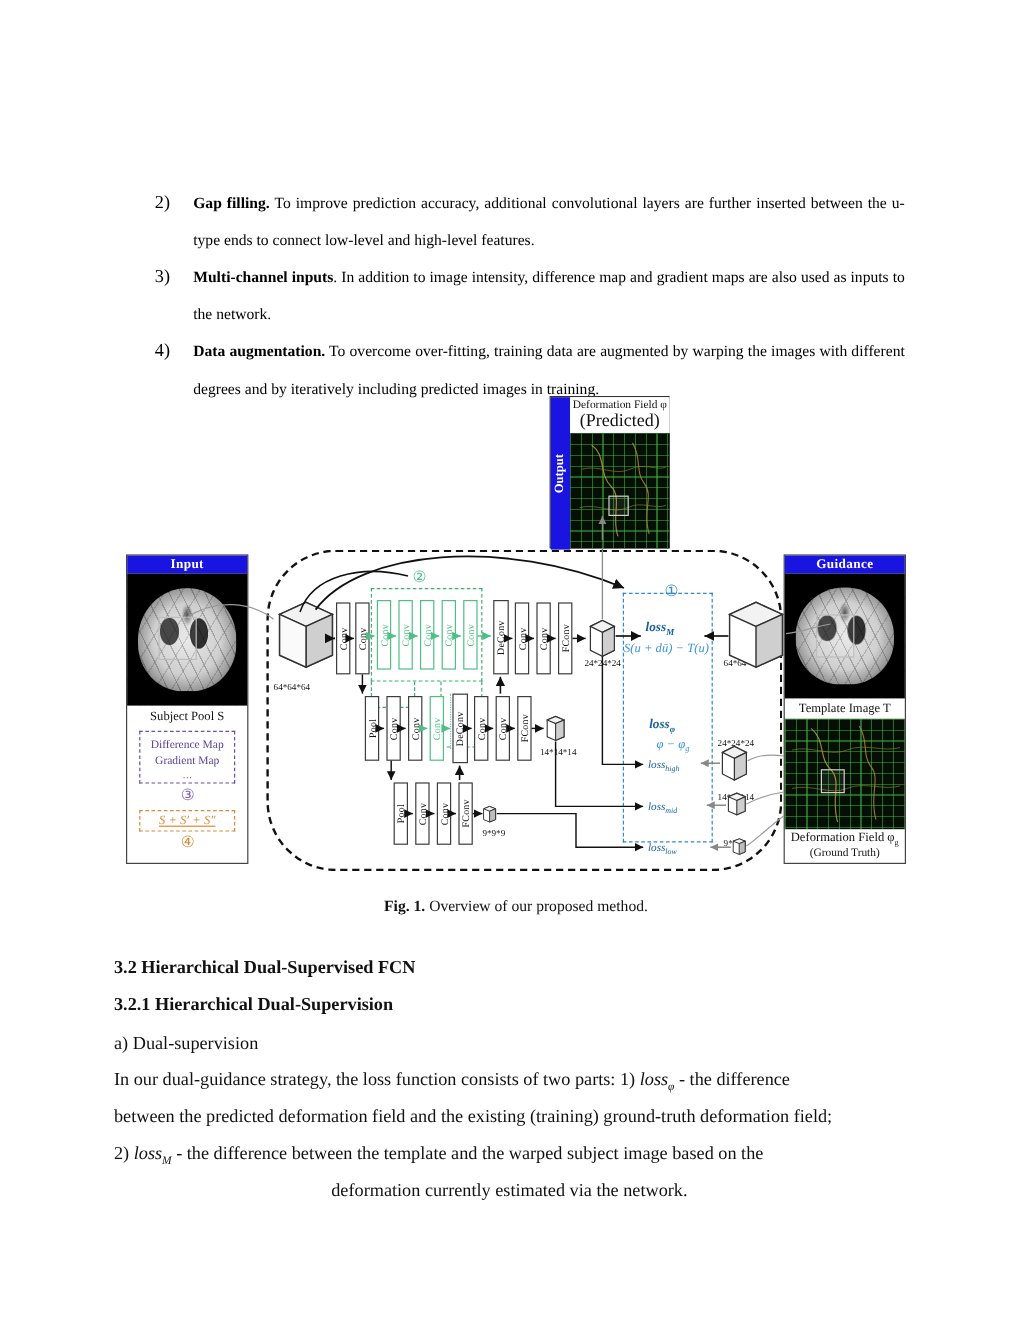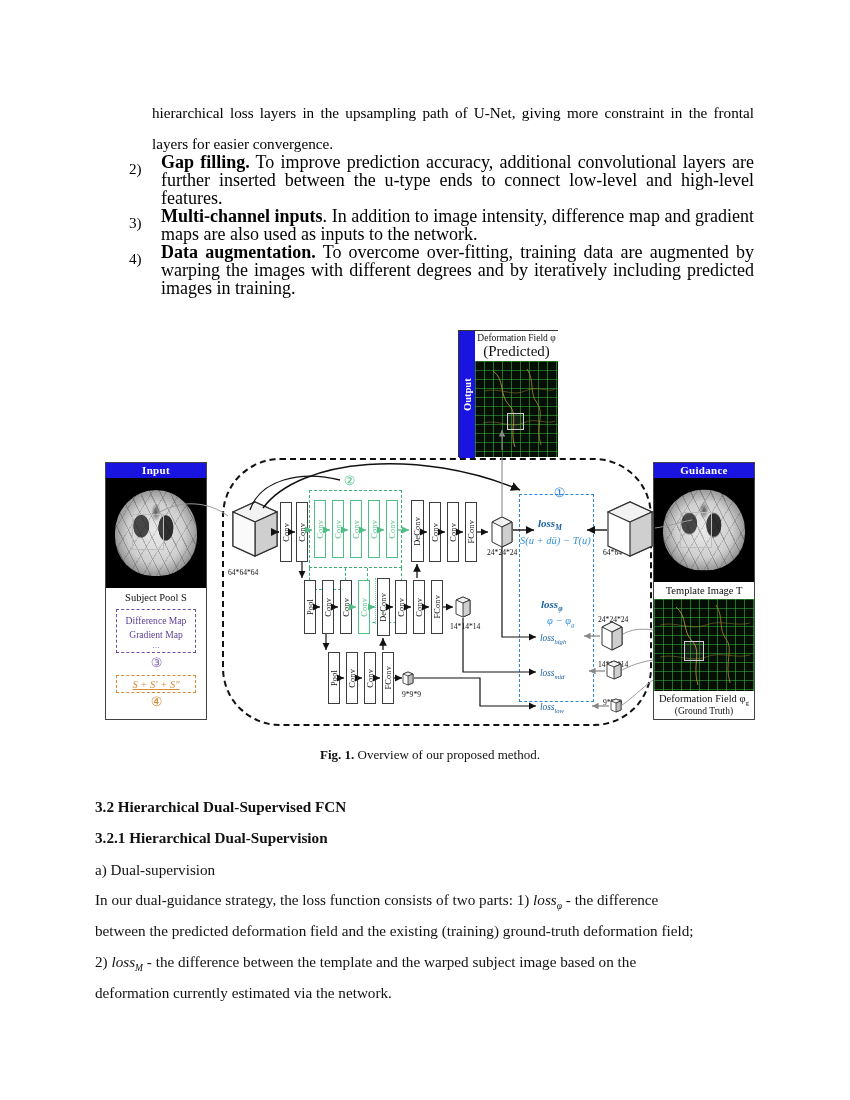--- a/index.html
+++ b/index.html
@@ -8,21 +8,21 @@
     background:#ffffff;
     font-family:"Liberation Serif", serif;
     color:#000;
     overflow:hidden;
     position:relative;
   }
   .page{position:absolute;left:0;top:0;width:850px;height:1100px;}
   .numlist{position:absolute;left:129px;width:625px;}
   .li{position:relative;display:flex;margin:0;padding:0;}
   .li .marker{width:32px;flex:0 0 32px;font-size:15.2px;line-height:31px;}
-  .li .txt{flex:1;font-size:18px;line-height:18px;text-align:justify;}
+  .li .txt{flex:1;font-size:13px;line-height:31px;text-align:justify;}
   .li .txt b{font-weight:bold;}
   .contline{position:absolute;left:152px;width:602px;font-size:15.2px;line-height:31px;text-align:justify;}
 
   
   .figure{position:absolute;left:100px;top:330px;width:660px;height:415px;}
   .fig-caption{
     position:absolute;left:100px;top:747px;width:660px;
     text-align:center;font-size:13px;color:#111;
   }
   .fig-caption b{font-weight:bold;}
@@ -126,21 +126,20 @@
   .plain{position:absolute;font-size:15.2px;color:#111;}
   .justpara{position:absolute;font-size:15.2px;line-height:31px;text-align:justify;color:#111;}
   i.mi{font-style:italic;}
   .mi sub{font-size:9.5px;}
 </style>
 </head>
 <body>
 
 <div class="page">
 
-  <div class="contline" style="left:152px;top:97px;width:602px;">hierarchical loss layers in the upsampling path of U-Net, giving more constraint in the frontal layers for easier convergence.</div>
 
   <div class="numlist" style="top:153px;">
 
     <div class="li" style="margin-bottom:0px;">
       <div class="marker">2)</div>
       <div class="txt"><b>Gap filling.</b><span> To improve prediction accuracy, additional convolutional layers are further inserted between the u-type ends to connect low-level and high-level features.</span></div>
     </div>
 
     <div class="li" style="margin-top:0px;">
       <div class="marker">3)</div>
@@ -464,15 +463,15 @@
   <div class="h-sec" style="left:95px;top:829px;text-align:center;">3.2.1 Hierarchical Dual-Supervision</div>
   <div class="plain" style="left:95px;top:861px;">a) Dual-supervision</div>
 
   <div class="justpara" style="left:95px;top:884px;width:659px;">
     <span>In our dual-guidance strategy, the loss function consists of two parts: 1) </span><i class="mi"><span>loss</span><sub>φ</sub></i><span> - the difference</span>
   </div>
   <div class="justpara" style="left:95px;top:915px;width:659px;">between the predicted deformation field and the existing (training) ground-truth deformation field;</div>
   <div class="justpara" style="left:95px;top:946px;width:659px;">
     <span>2) </span><i class="mi"><span>loss</span><sub>M</sub></i><span> - the difference between the template and the warped subject image based on the</span>
   </div>
-  <div class="justpara" style="left:95px;top:977px;width:659px;text-align:left;">deformation currently estimated via the network.</div>
+  <div class="justpara" style="left:95px;top:977px;width:659px;text-align:center;">deformation currently estimated via the network.</div>
 
 </div>
 
 </body></html>

